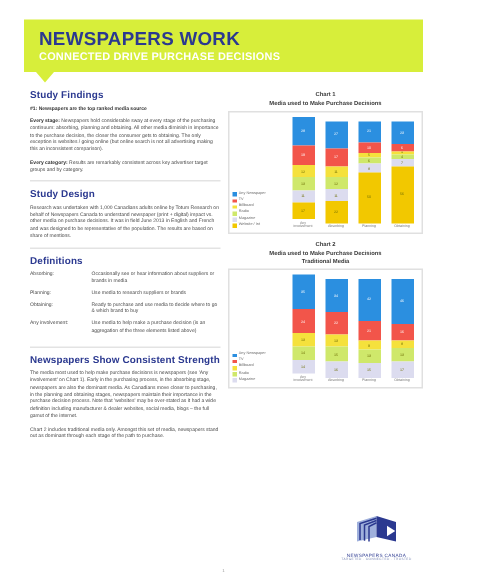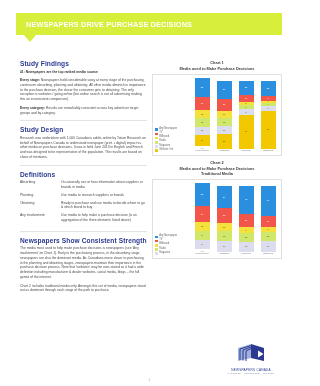--- a/index.html
+++ b/index.html
@@ -65,21 +65,22 @@
   .pagenum{position:absolute;left:0;right:0;bottom:4px;text-align:center;
            font-size:3px;color:#9a9a9a;}
 </style>
 </head>
 <body>
 
 <div class="page">
 
   <div class="hdr-wrap">
     <div class="hdr">
-      <h2>NEWSPAPERS DRIVE PURCHASE DECISIONS</h2>
+      <h1>NEWSPAPERS WORK</h1>
+      <h2>CONNECTED DRIVE PURCHASE DECISIONS</h2>
       <div class="notch"></div>
     </div>
   </div>
 
   <div class="col-left">
 
     <h3 class="sec">Study Findings</h3>
     <p class="body">
       <b>#1: Newspapers are the top ranked media source</b>
     </p>

